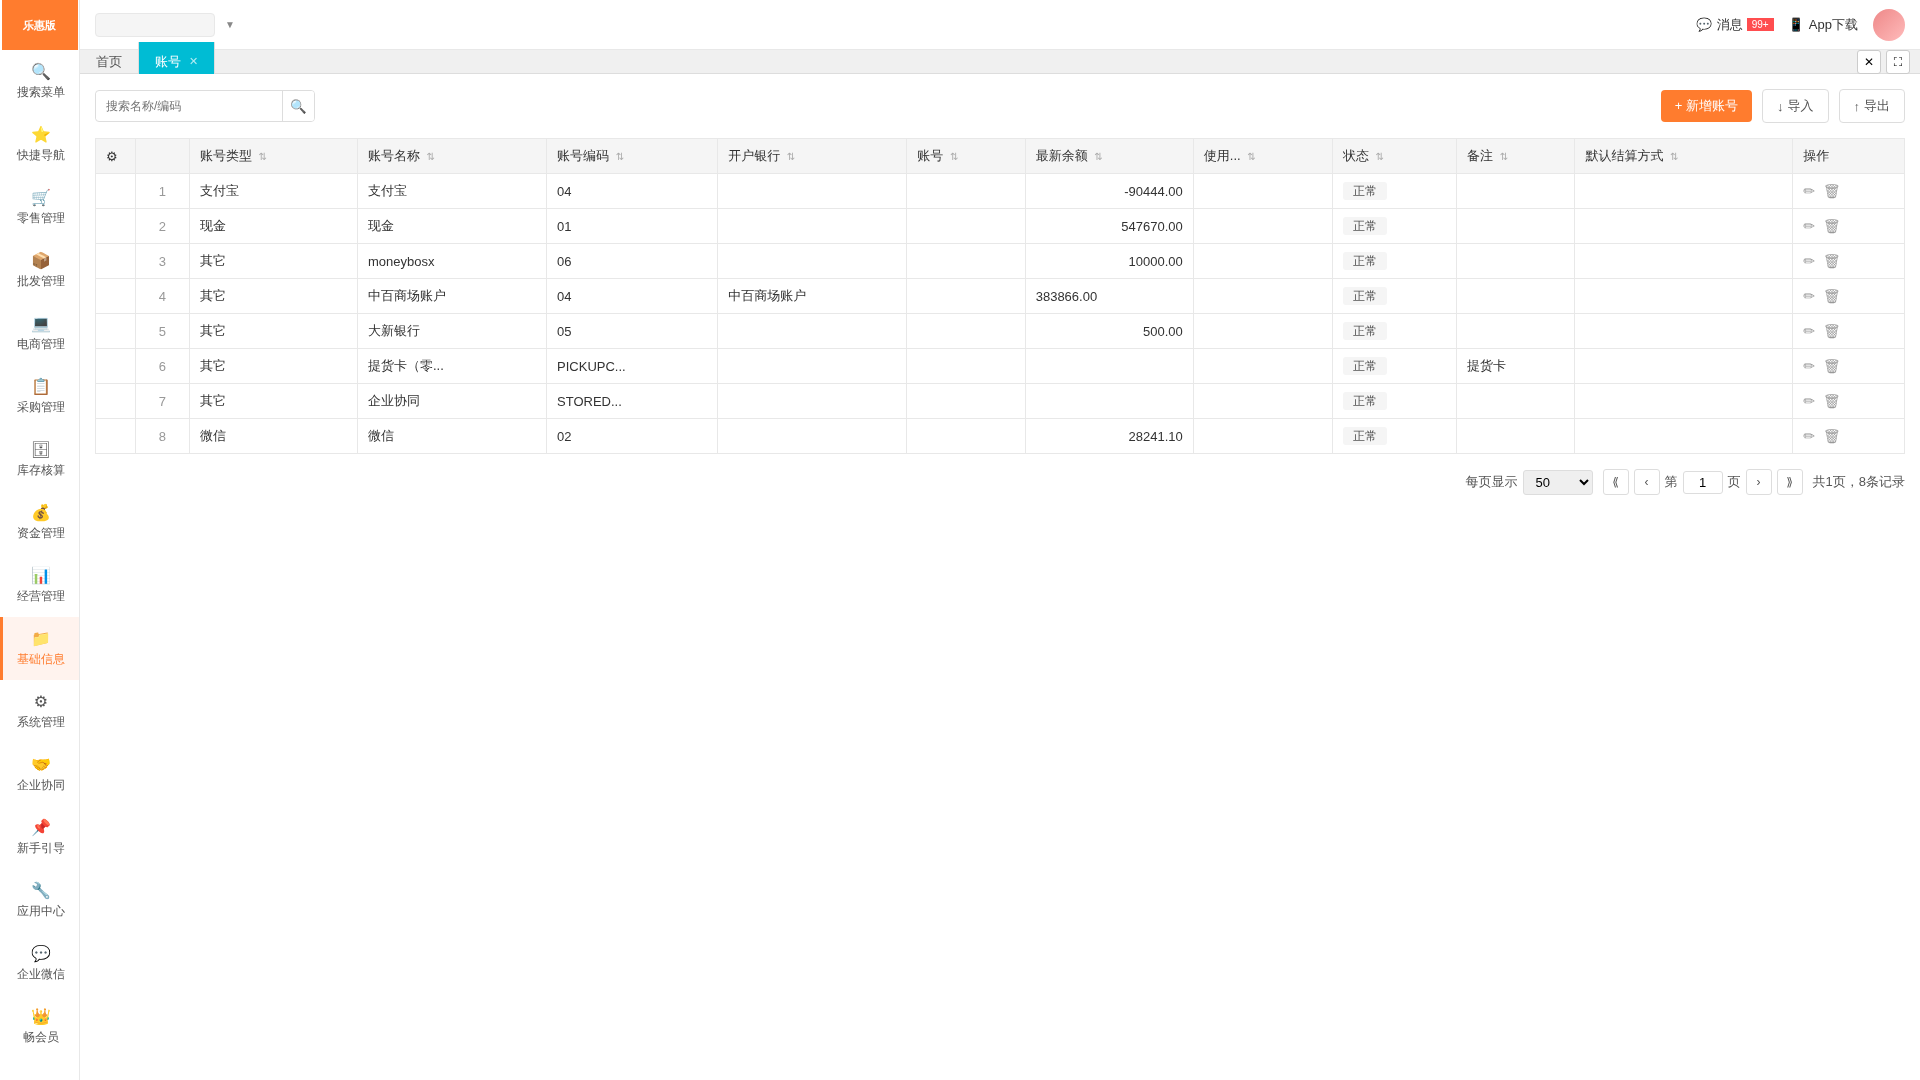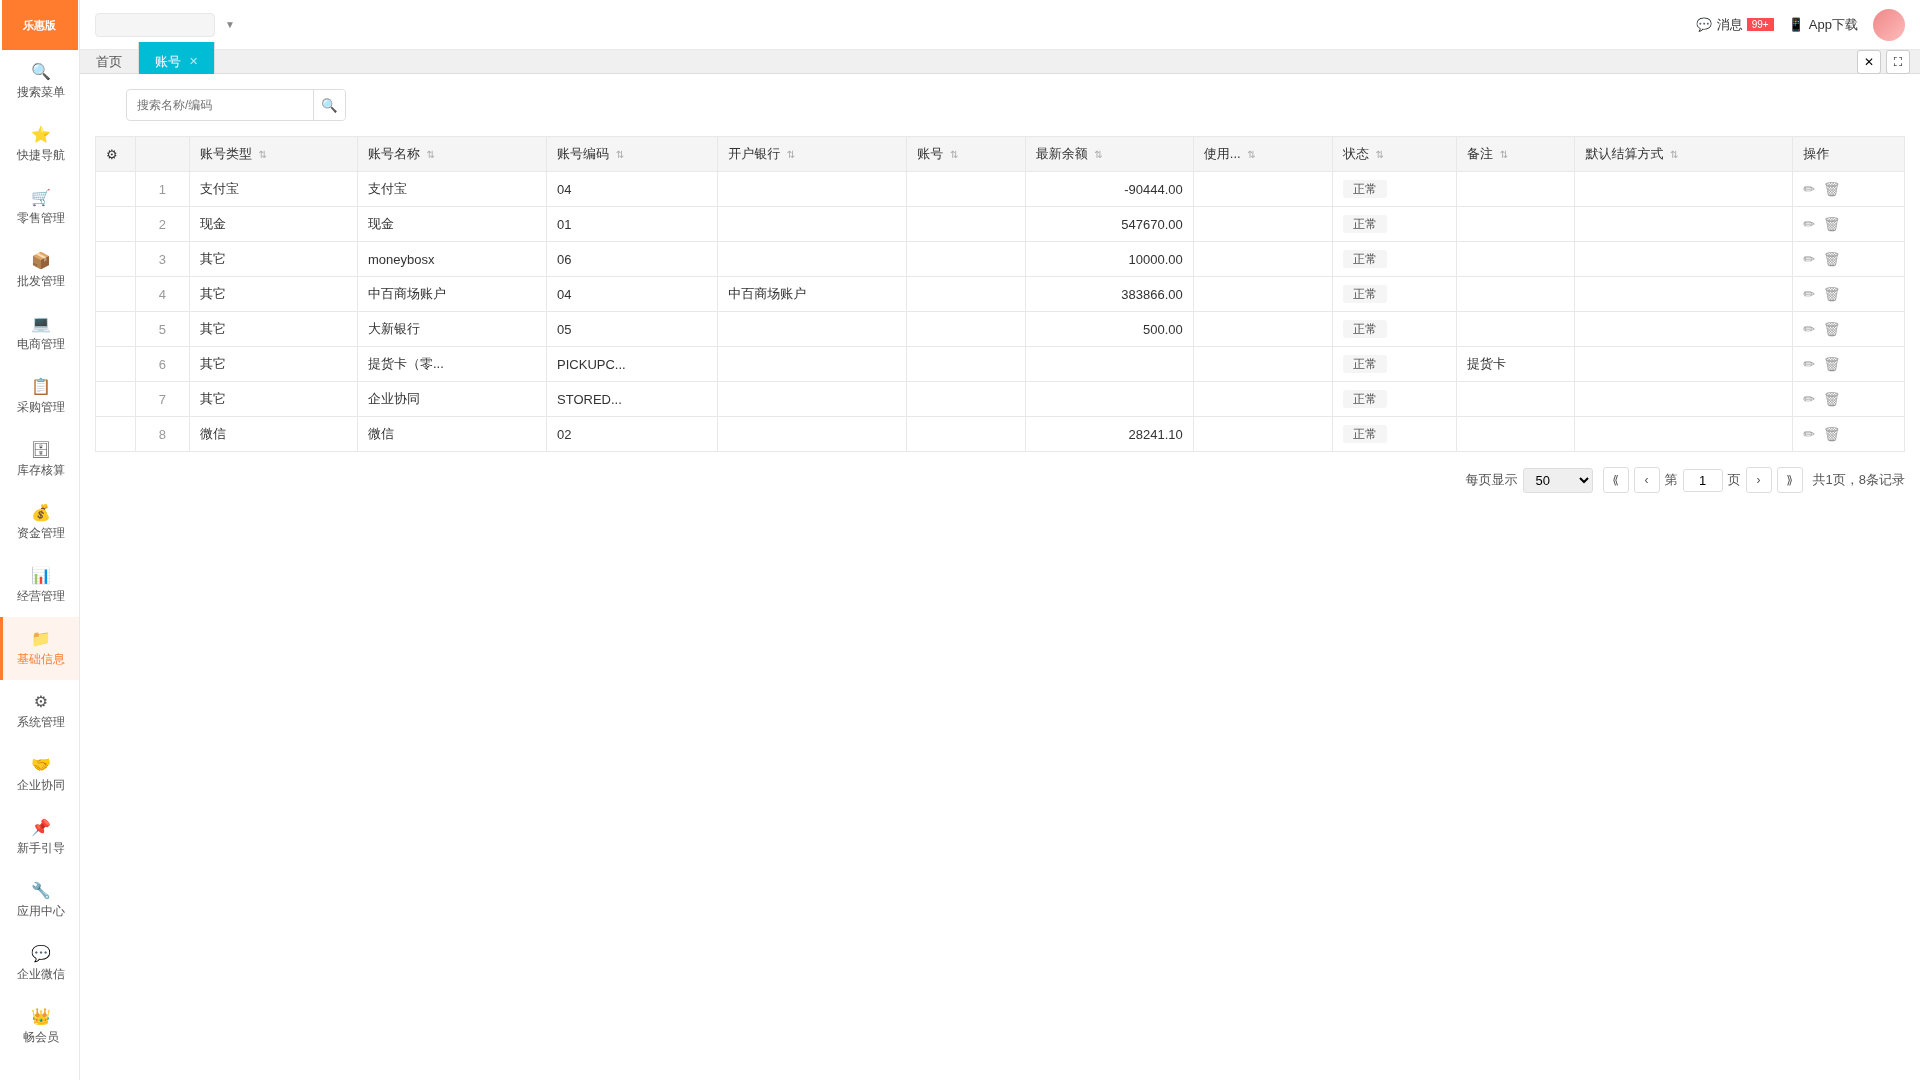--- a/index.html
+++ b/index.html
@@ -176,21 +176,20 @@
       overflow: auto;
       background: #fff;
     }
 
     
     .toolbar {
       display: flex;
       align-items: center;
       justify-content: space-between;
       margin-bottom: 15px;
-      margin-left: 31px;
     }
     .search-box {
       display: flex;
       align-items: center;
       border: 1px solid #ddd;
       border-radius: 4px;
       overflow: hidden;
       width: 220px;
     }
     .search-input {
@@ -452,20 +451,31 @@
       <button class="tab-action-btn">⛶</button>
     </div>
   </div>
 
   <div class="content-area">
 
     <div class="toolbar">
       <div class="search-box">
         <input class="search-input" type="text" placeholder="搜索名称/编码" style="">
         <button class="search-btn">🔍</button>
+      </div>
+      <div class="toolbar-right">
+        <button class="btn-primary">+ 新增账号</button>
+        <button class="btn-secondary">
+          <span>↓</span>
+          <span>导入</span>
+        </button>
+        <button class="btn-secondary">
+          <span>↑</span>
+          <span>导出</span>
+        </button>
       </div>
     </div>
 
     <table class="data-table">
       <thead>
         <tr>
           <th class="settings-col">⚙</th>
           <th></th>
           <th>账号类型 <span class="sort-icons">⇅</span></th>
           <th>账号名称 <span class="sort-icons">⇅</span></th>
@@ -542,21 +552,21 @@
       </td>
     </tr>
           <tr>
       <td></td>
       <td style="text-align:center;color:#999;">4</td>
       <td>其它</td>
       <td>中百商场账户</td>
       <td>04</td>
       <td>中百商场账户</td>
       <td></td>
-      <td style="text-align:right;margin-left:41px;">383866.00</td>
+      <td style="text-align:left;margin-left:41px;">383866.00</td>
       <td></td>
       <td><span class="status-badge">正常</span></td>
       <td></td>
       <td></td>
       <td>
         <div class="action-btns">
           <span class="action-btn">✏</span>
           <span class="action-btn">🗑</span>
         </div>
       </td>

